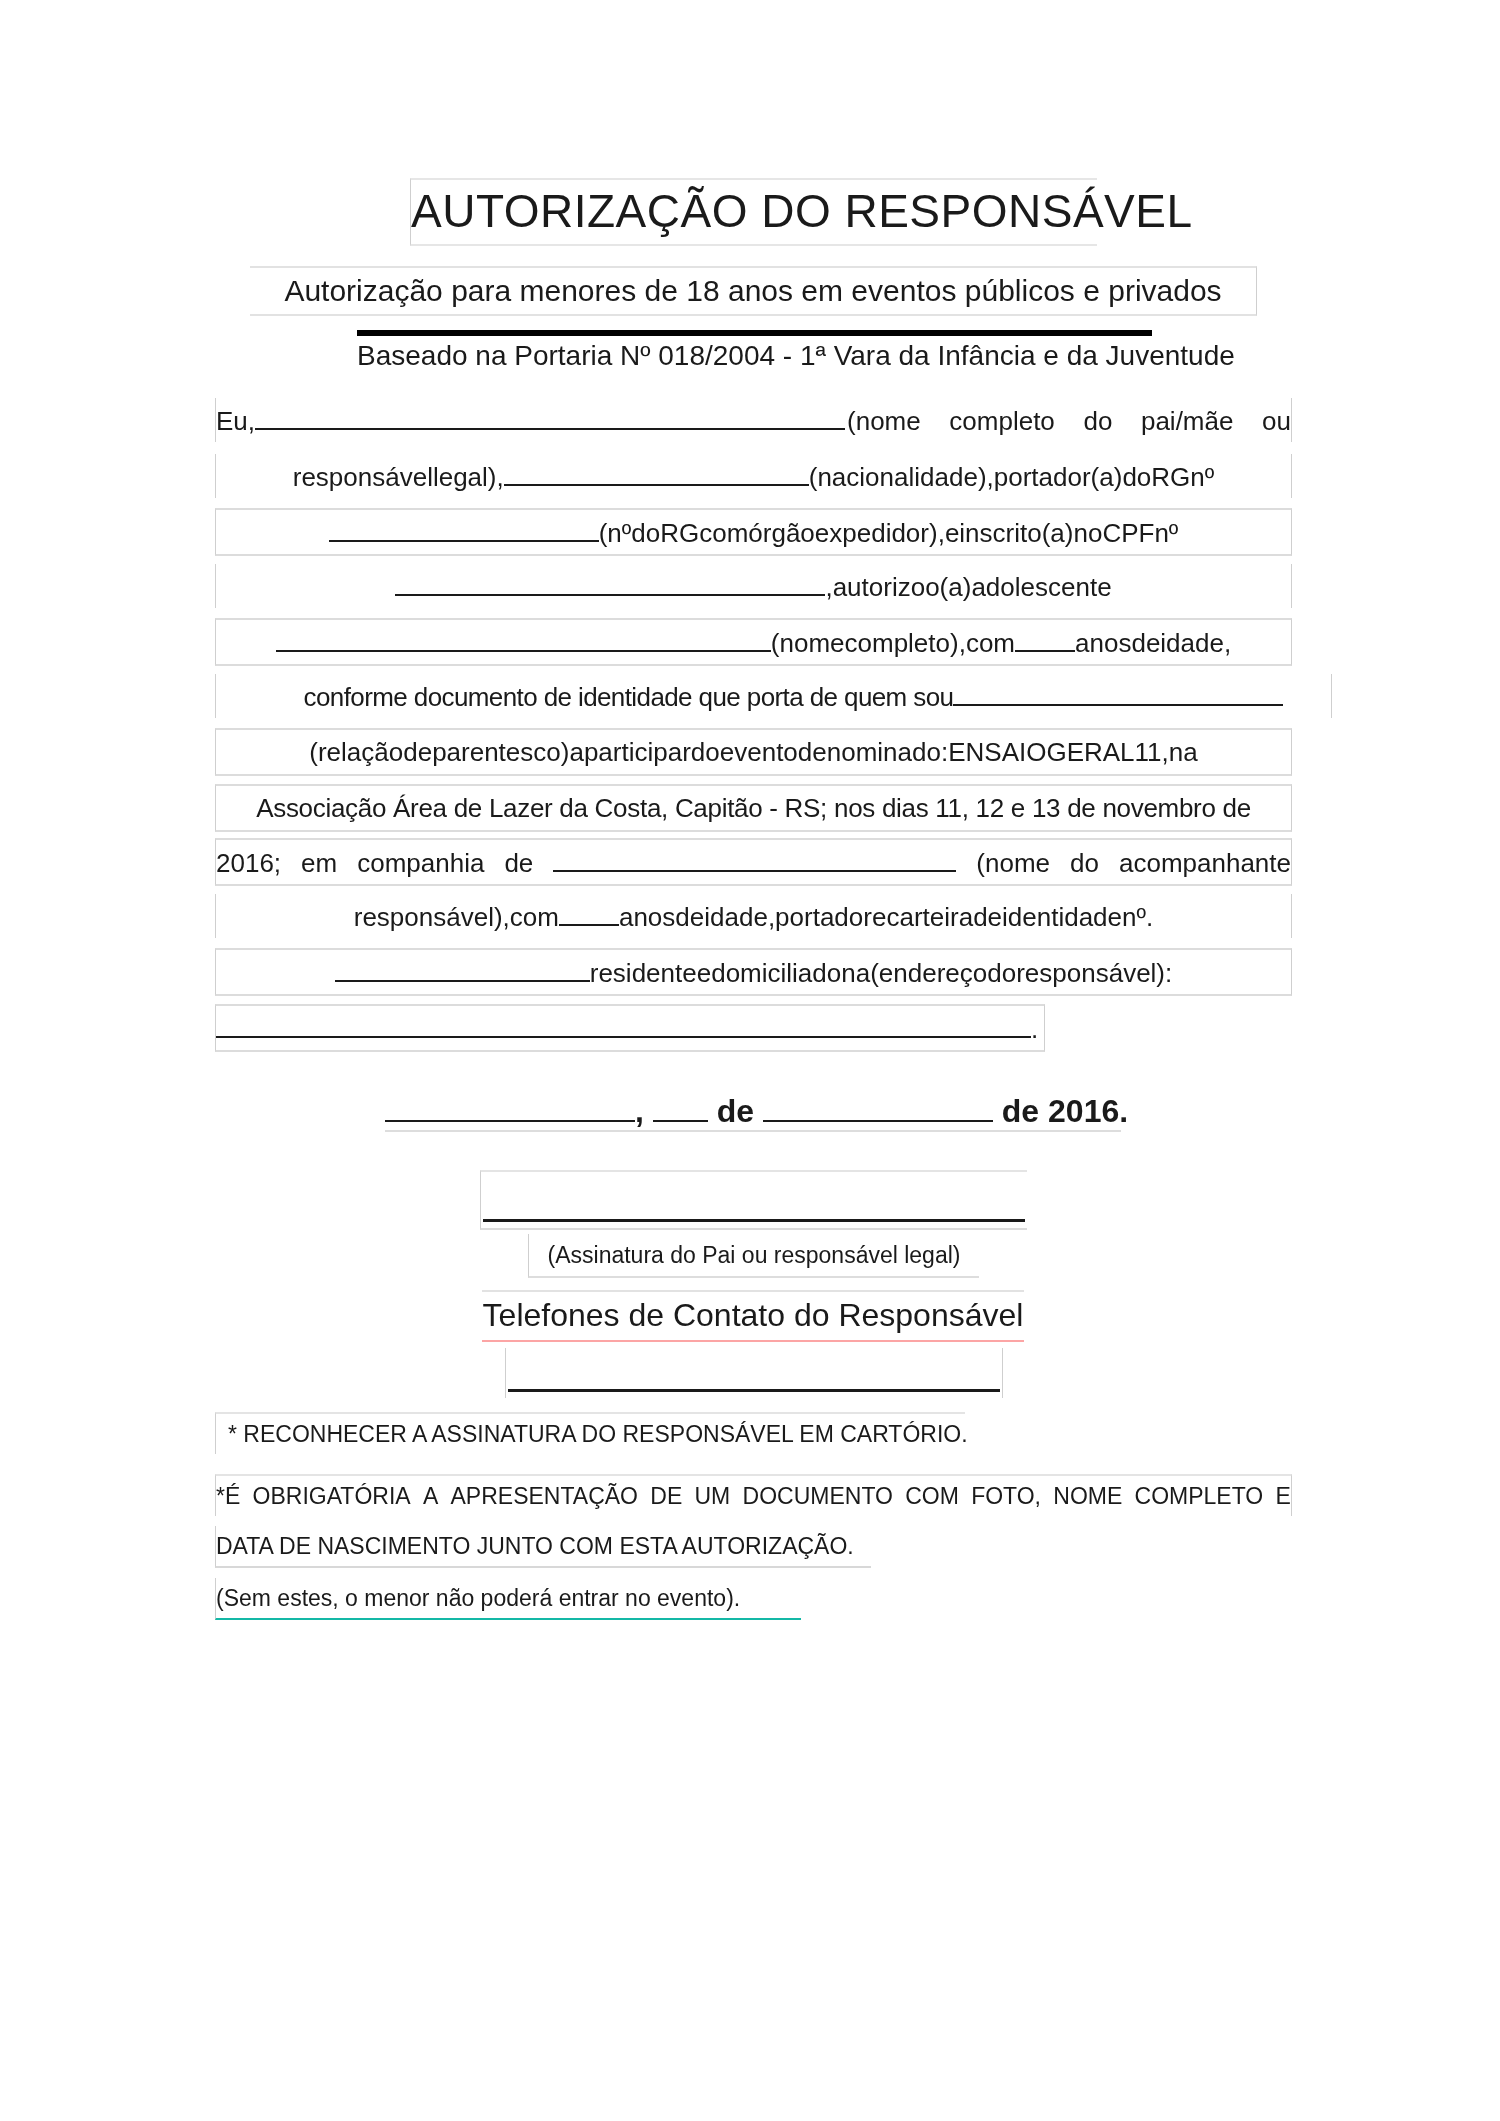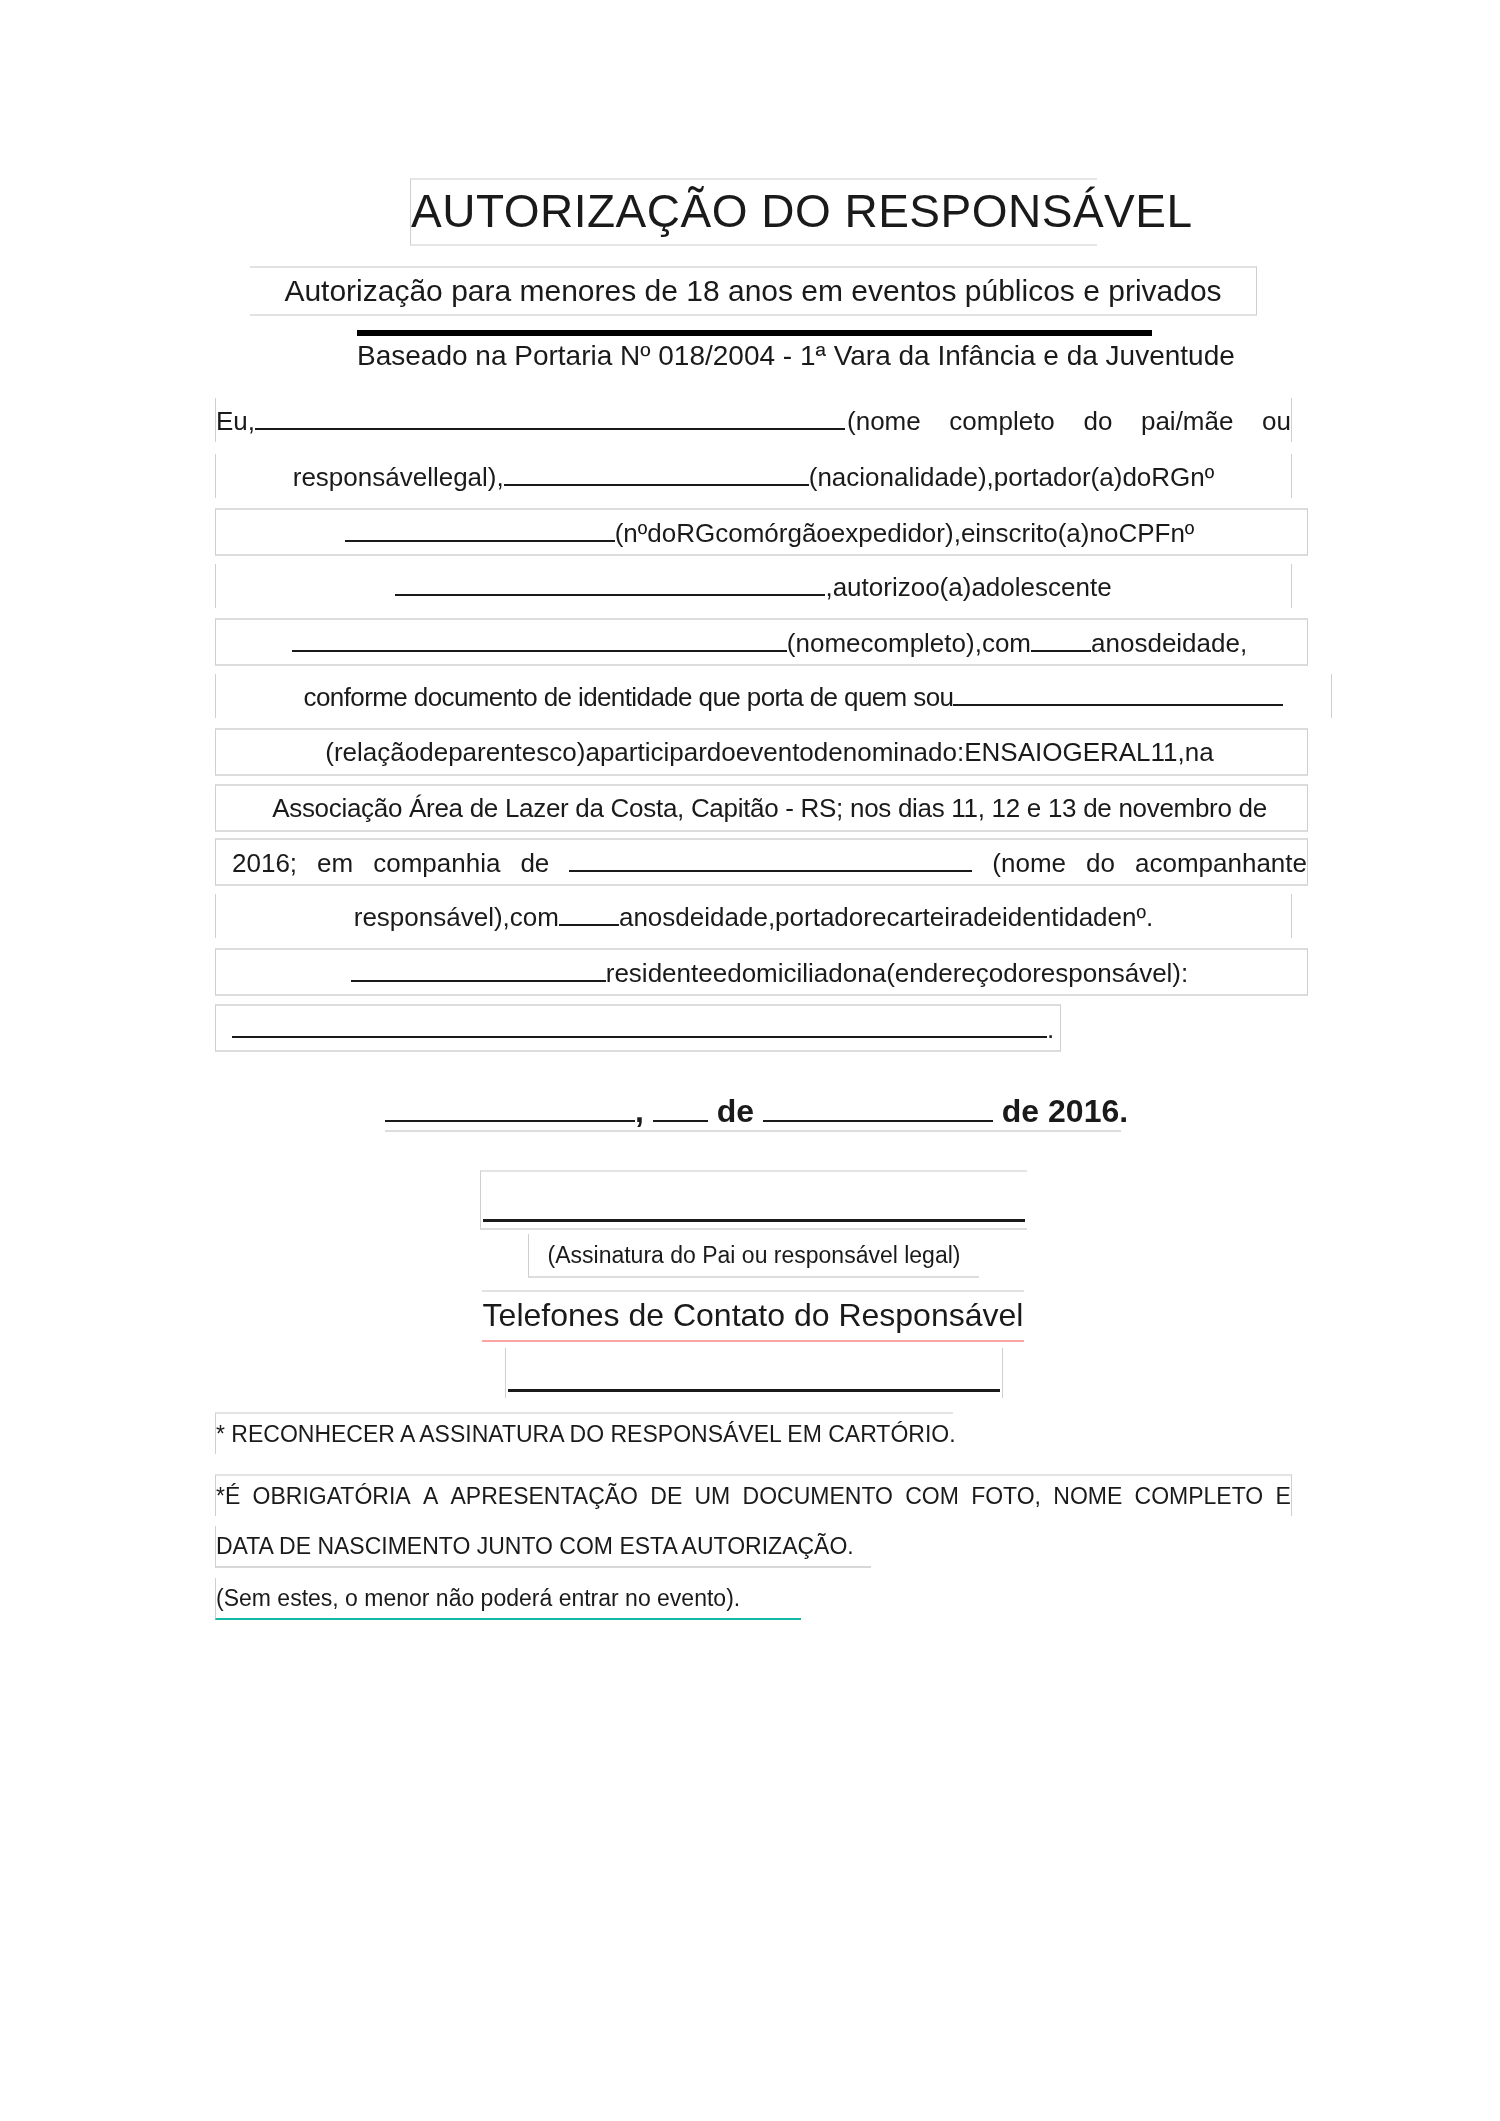--- a/index.html
+++ b/index.html
@@ -7,35 +7,35 @@
          font-family:"Liberation Sans", sans-serif; color:#1a1a1a; }
   .abs { position:absolute; white-space:nowrap; }
   .title { left:410px; top:178px; width:686px; height:64px; font-size:46px; line-height:62px;
            text-align:center; letter-spacing:0.5px; border-top:2px solid #e6e6e6; border-bottom:2px solid #e6e6e6; border-left:1px solid #cfcfcf; }
   .subtitle { left:250px; top:266px; width:1006px; height:46px; font-size:30px; line-height:46px;
               text-align:center; border-top:2px solid #e2e2e2; border-bottom:2px solid #e2e2e2; border-right:1px solid #cfcfcf; }
   .baseado { left:357px; top:330px; width:795px; height:38px; font-size:28px; line-height:40px;
              text-align:center; border-top:6px solid #000000; }
   .line { left:215px; width:1075px; height:44px; font-size:26px; line-height:44px;
           border-left:1px solid #cfcfcf; border-right:1px solid #cfcfcf; display:flex; justify-content:center; align-items:baseline; }
-  .line.boxed { border-top:2px solid #dcdcdc; border-bottom:2px solid #dcdcdc;padding-left:16px; }
+  .line.boxed { border-top:2px solid #dcdcdc; border-bottom:2px solid #dcdcdc; }
   .blank { display:inline-block; border-bottom:2px solid #1a1a1a; height:30px; vertical-align:baseline; }
   .date { left:385px; top:1090px; width:736px; height:40px; font-size:32px; line-height:38px;
           border-bottom:2px solid #dddddd; text-align:center;font-weight:bold; }
   .sig { left:480px; top:1170px; width:546px; height:56px; border-top:2px solid #e4e4e4; border-left:1px solid #cfcfcf;
          border-bottom:2px solid #dcdcdc; }
   .sig .rule { position:absolute; left:2px; right:2px; bottom:6px; border-bottom:3px solid #1a1a1a; }
   .caption { left:528px; top:1234px; width:450px; height:42px; font-size:23px; line-height:42px; text-align:center;
              border-left:1px solid #cfcfcf; border-bottom:2px solid #dddddd; }
   .phones-title { left:482px; top:1290px; width:542px; height:48px; font-size:32px; line-height:46px; text-align:center;
                   border-top:2px solid #e2e2e2; border-bottom:2px solid #fca5a5; }
   .phone { left:505px; top:1348px; width:496px; height:50px; border-left:1px solid #cfcfcf; border-right:1px solid #cfcfcf; }
   .phone .rule { position:absolute; left:2px; right:2px; bottom:6px; border-bottom:3px solid #1a1a1a; }
   .note { left:215px; height:40px; font-size:23px; line-height:40px; border-left:1px solid #cfcfcf; }
-  .note.t1 { top:1412px; width:737px; border-top:2px solid #e4e4e4; }
+  .note.t1 { top:1412px; width:737px; border-top:2px solid #e4e4e4;padding-left:12px; }
   .note.t2 { top:1474px; width:1075px; border-top:2px solid #e4e4e4; border-right:1px solid #cfcfcf; display:flex; justify-content:space-between; }
   .note.t3 { top:1526px; width:655px; border-bottom:2px solid #d8d8d8; }
   .note.t4 { top:1578px; width:585px; border-bottom:2px solid #14b8a6; }
 </style>
 </head>
 <body>
 
 <div class="abs title">AUTORIZAÇÃO DO RESPONSÁVEL</div>
 <div class="abs subtitle">Autorização para menores de 18 anos em eventos públicos e privados</div>
 <div class="abs baseado">Baseado na Portaria Nº 018/2004 - 1ª Vara da Infância e da Juventude</div>

